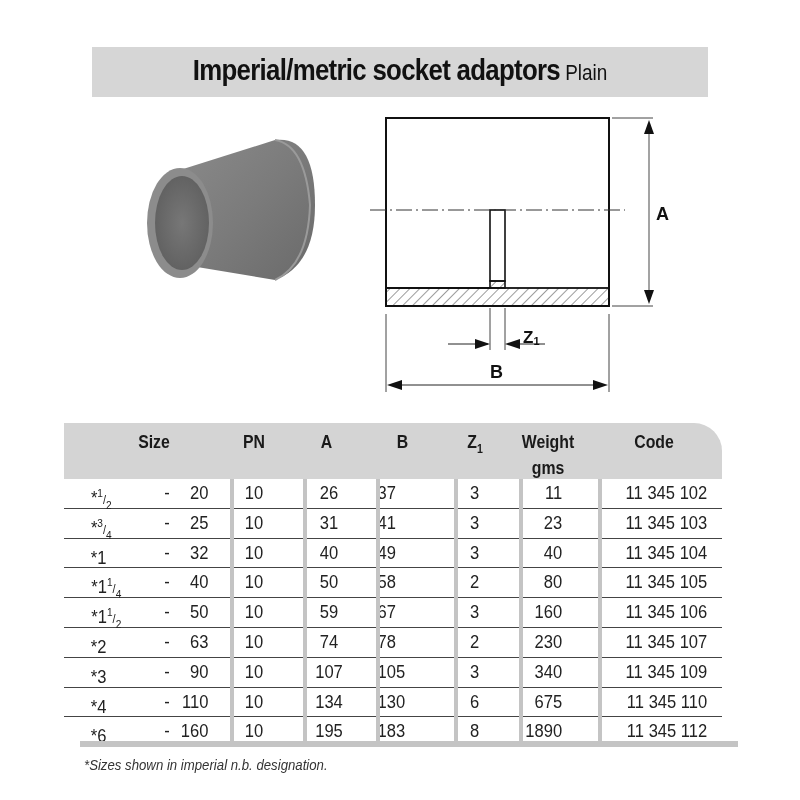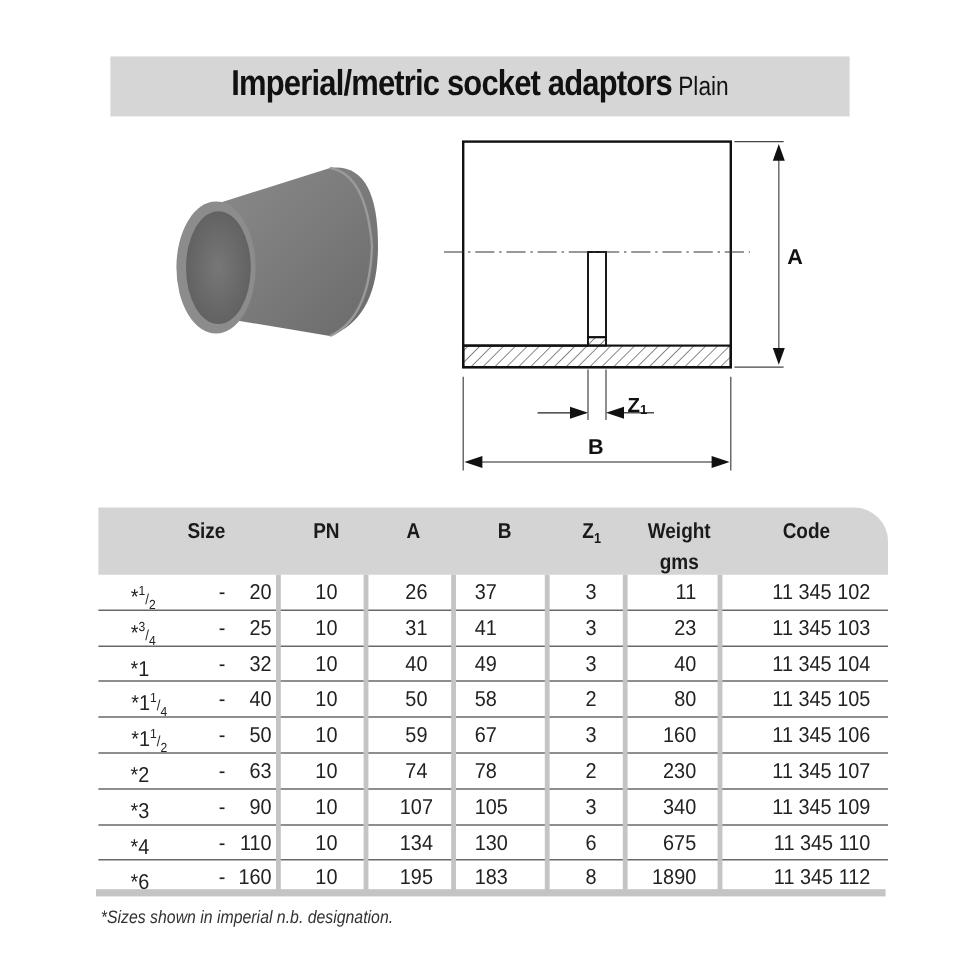--- a/index.html
+++ b/index.html
@@ -5,21 +5,21 @@
   html, body { margin:0; padding:0; background:#ffffff; }
   body { width:800px; height:800px; position:relative; overflow:hidden; font-family:"Liberation Sans", sans-serif; color:#1a1a1a; }
 
   .title-bar { position:absolute; left:92px; top:47px; width:616px; height:50px; background:#d6d6d6; }
   .title-text { position:absolute; left:0; right:0; top:6px; text-align:center; font-family:"Liberation Sans", sans-serif; font-weight:bold; font-size:30px; letter-spacing:-0.8px; color:#111; transform:scaleX(0.86); transform-origin:center; white-space:nowrap; }
   .title-sub { font-weight:normal; font-size:22px; letter-spacing:0; margin-left:6px; }
 
   .photo { position:absolute; left:140px; top:135px; width:200px; height:180px; }
   .drawing { position:absolute; left:360px; top:110px; width:330px; height:290px; }
 
-  .table-wrap { position:absolute; left:82px; top:423px; width:658px; }
+  .table-wrap { position:absolute; left:64px; top:423px; width:658px; }
   .thead { position:relative; height:56px; background:#d4d4d4; border-radius:0 28px 0 0; }
   .th { position:absolute; top:6px; font-weight:bold; font-size:18px; color:#1a1a1a; transform:scaleX(0.88); transform-origin:center; text-align:center; line-height:26px; }
   .th sub { font-size:12px; }
 
   .row { position:relative; height:28.8px; border-bottom:1.5px solid #444; }
   .row:last-child { border-bottom:none; }
   .cell { position:absolute; top:2px; font-size:18px; line-height:24px; color:#222; transform:scaleX(0.92); }
   .vline { position:absolute; top:479px; width:4px; height:267px; background:#c4c4c4; }
   .bottom-bar { position:absolute; left:80px; top:741px; width:658px; height:6px; background:#c4c4c4; }
 

